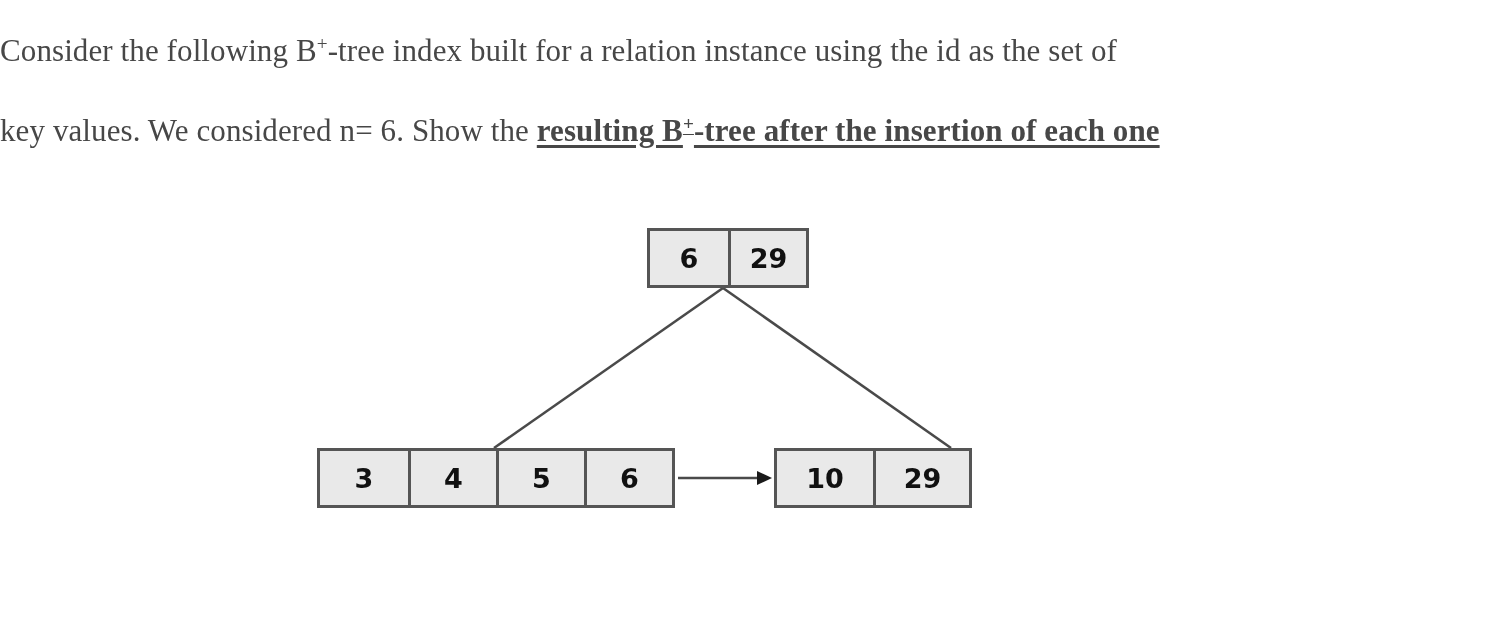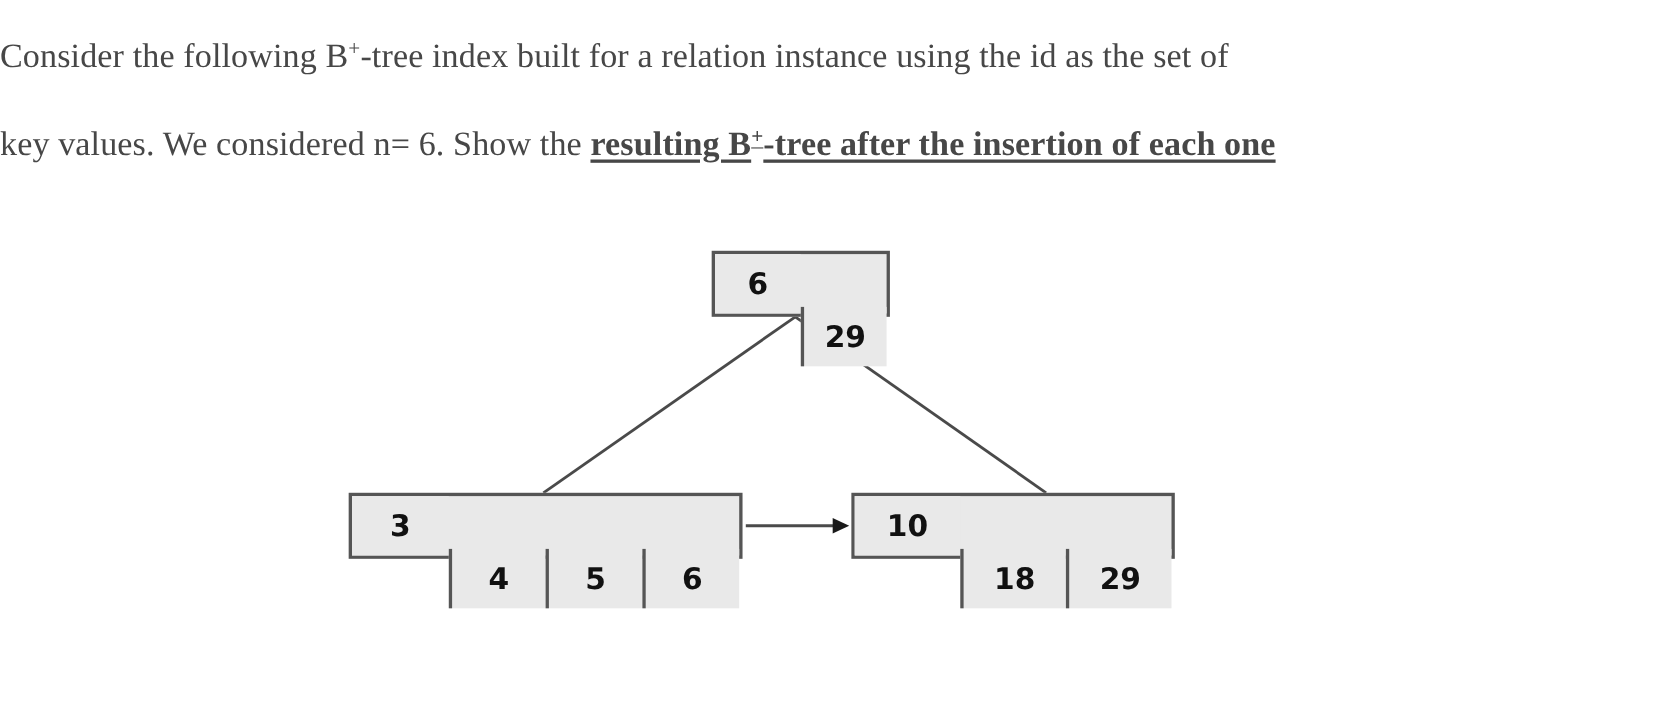--- a/index.html
+++ b/index.html
@@ -67,21 +67,20 @@
     justify-content: center;
     box-sizing: border-box;
     font-family: "DejaVu Sans", "Liberation Sans", sans-serif;
     font-weight: bold;
     font-size: 27px;
     color: #111111;
     background: #e9e9e9;
   }
   .node .cell + .cell {
     border-left: 3px solid #555555;
-    margin-top: 48px;
   }
 
   
   #root-node {
     left: 647px;
     top: 28px;
     height: 60px;
   }
   #root-node .cell { width: 78px; height: 100%; }
 
@@ -131,17 +130,16 @@
 
   <div class="node" id="leaf-node-left">
     <div class="cell">3</div>
     <div class="cell">4</div>
     <div class="cell">5</div>
     <div class="cell">6</div>
   </div>
 
   <div class="node" id="leaf-node-right">
     <div class="cell">10</div>
-    <div class="cell">18</div>
     <div class="cell">29</div>
   </div>
 
 </div>
 
 </body></html>

